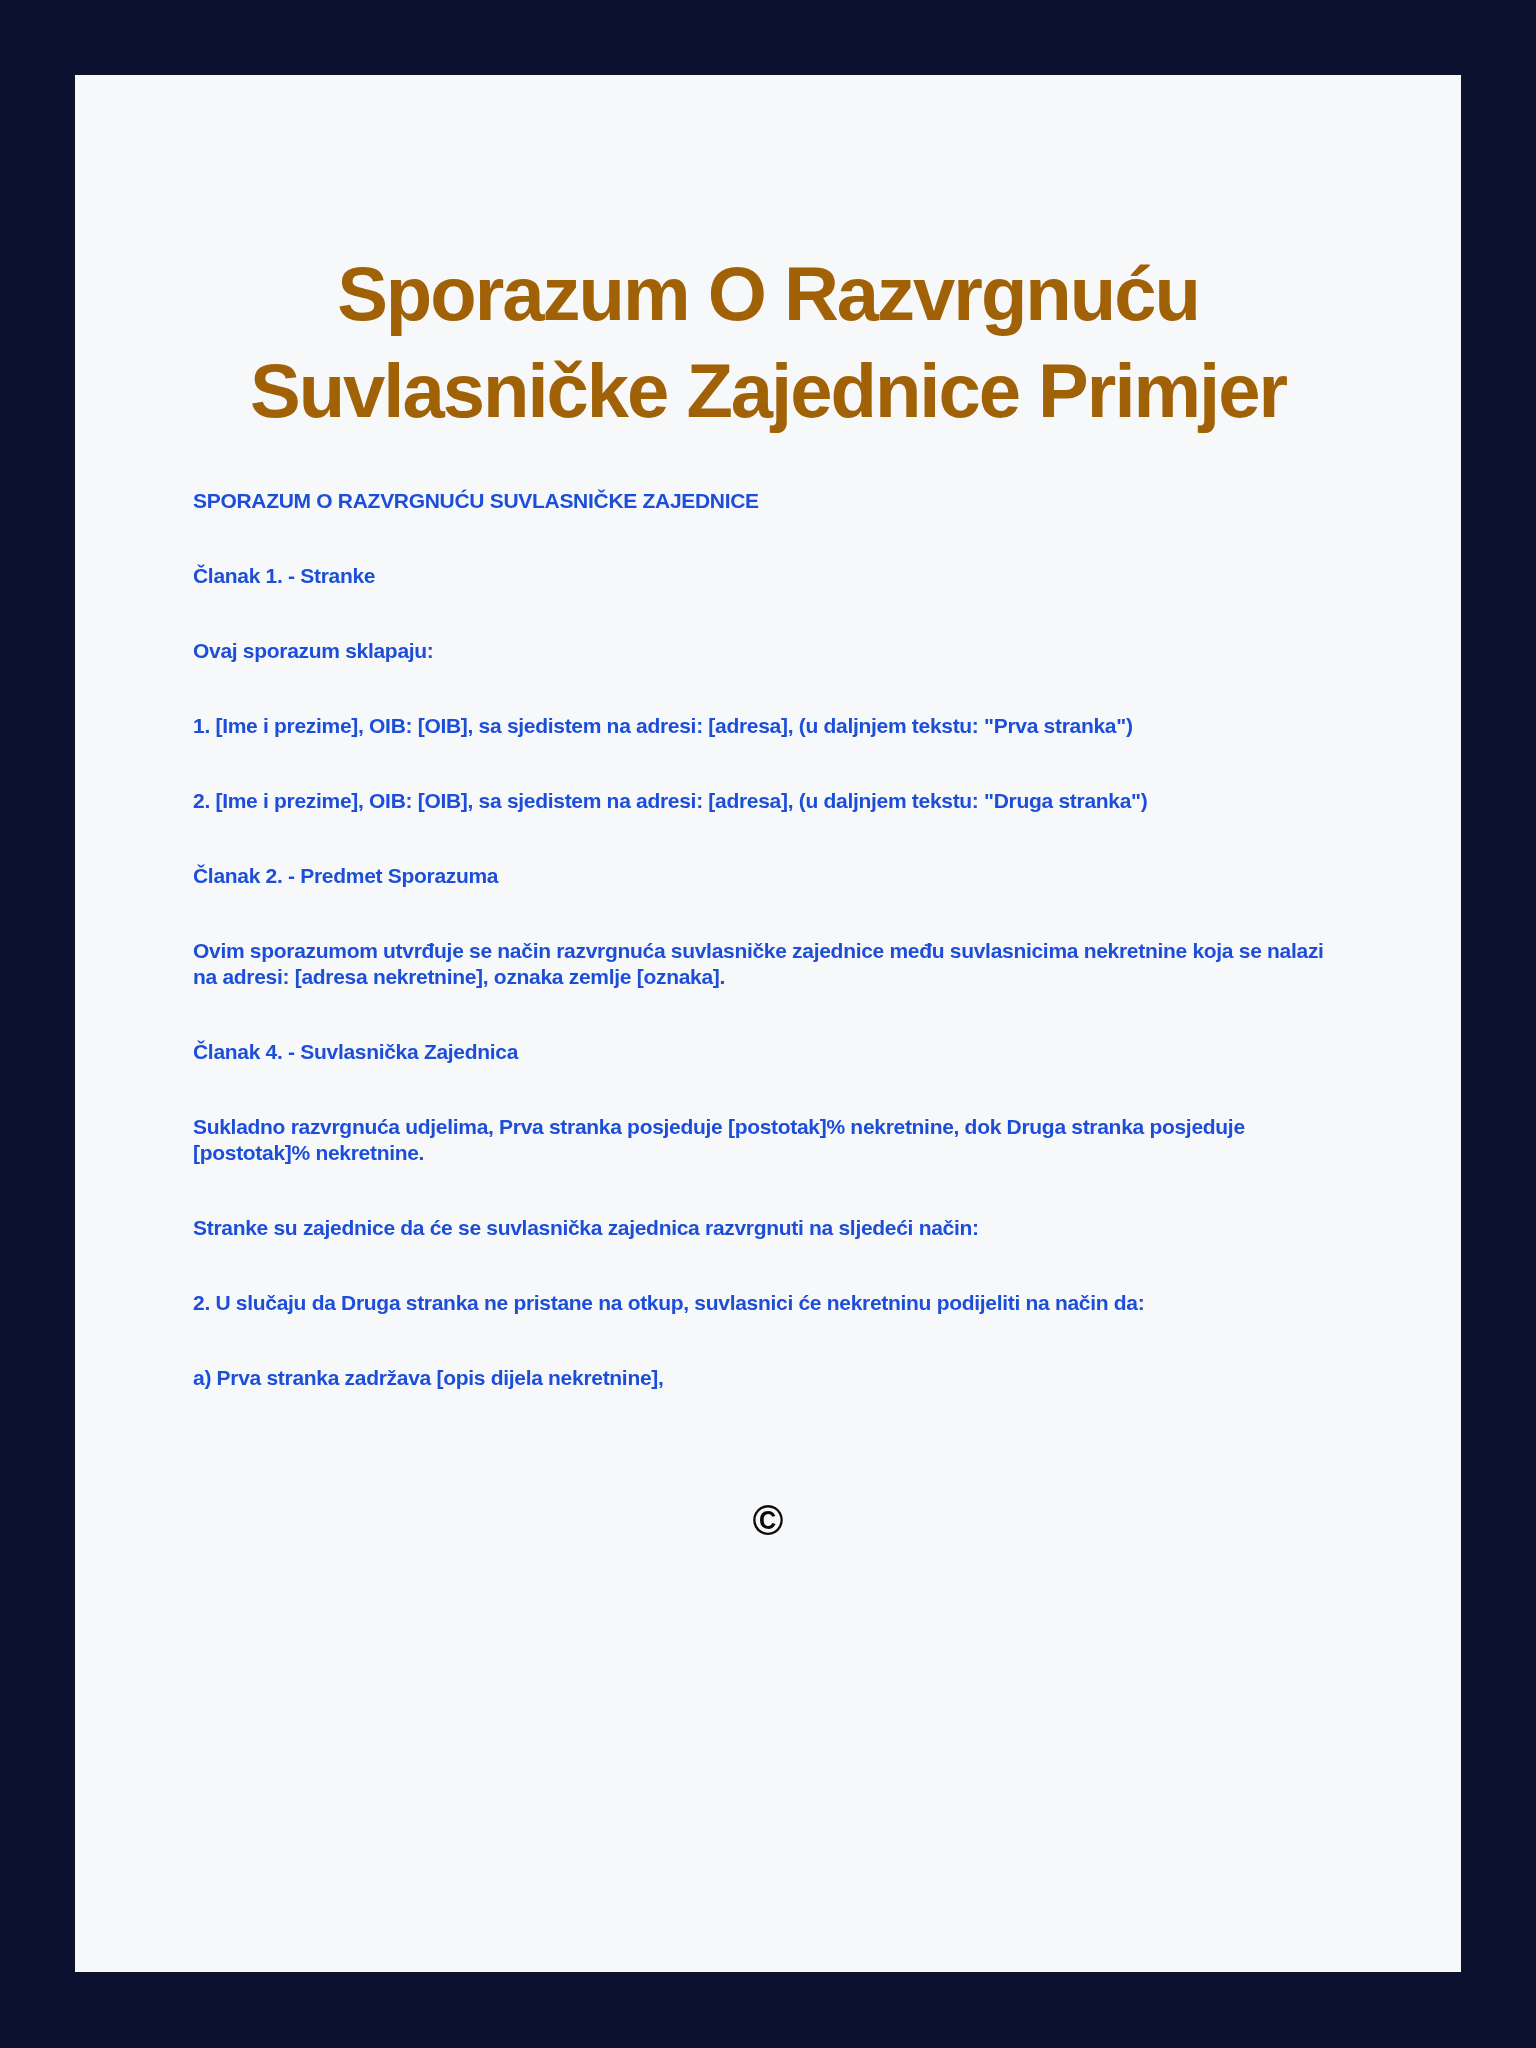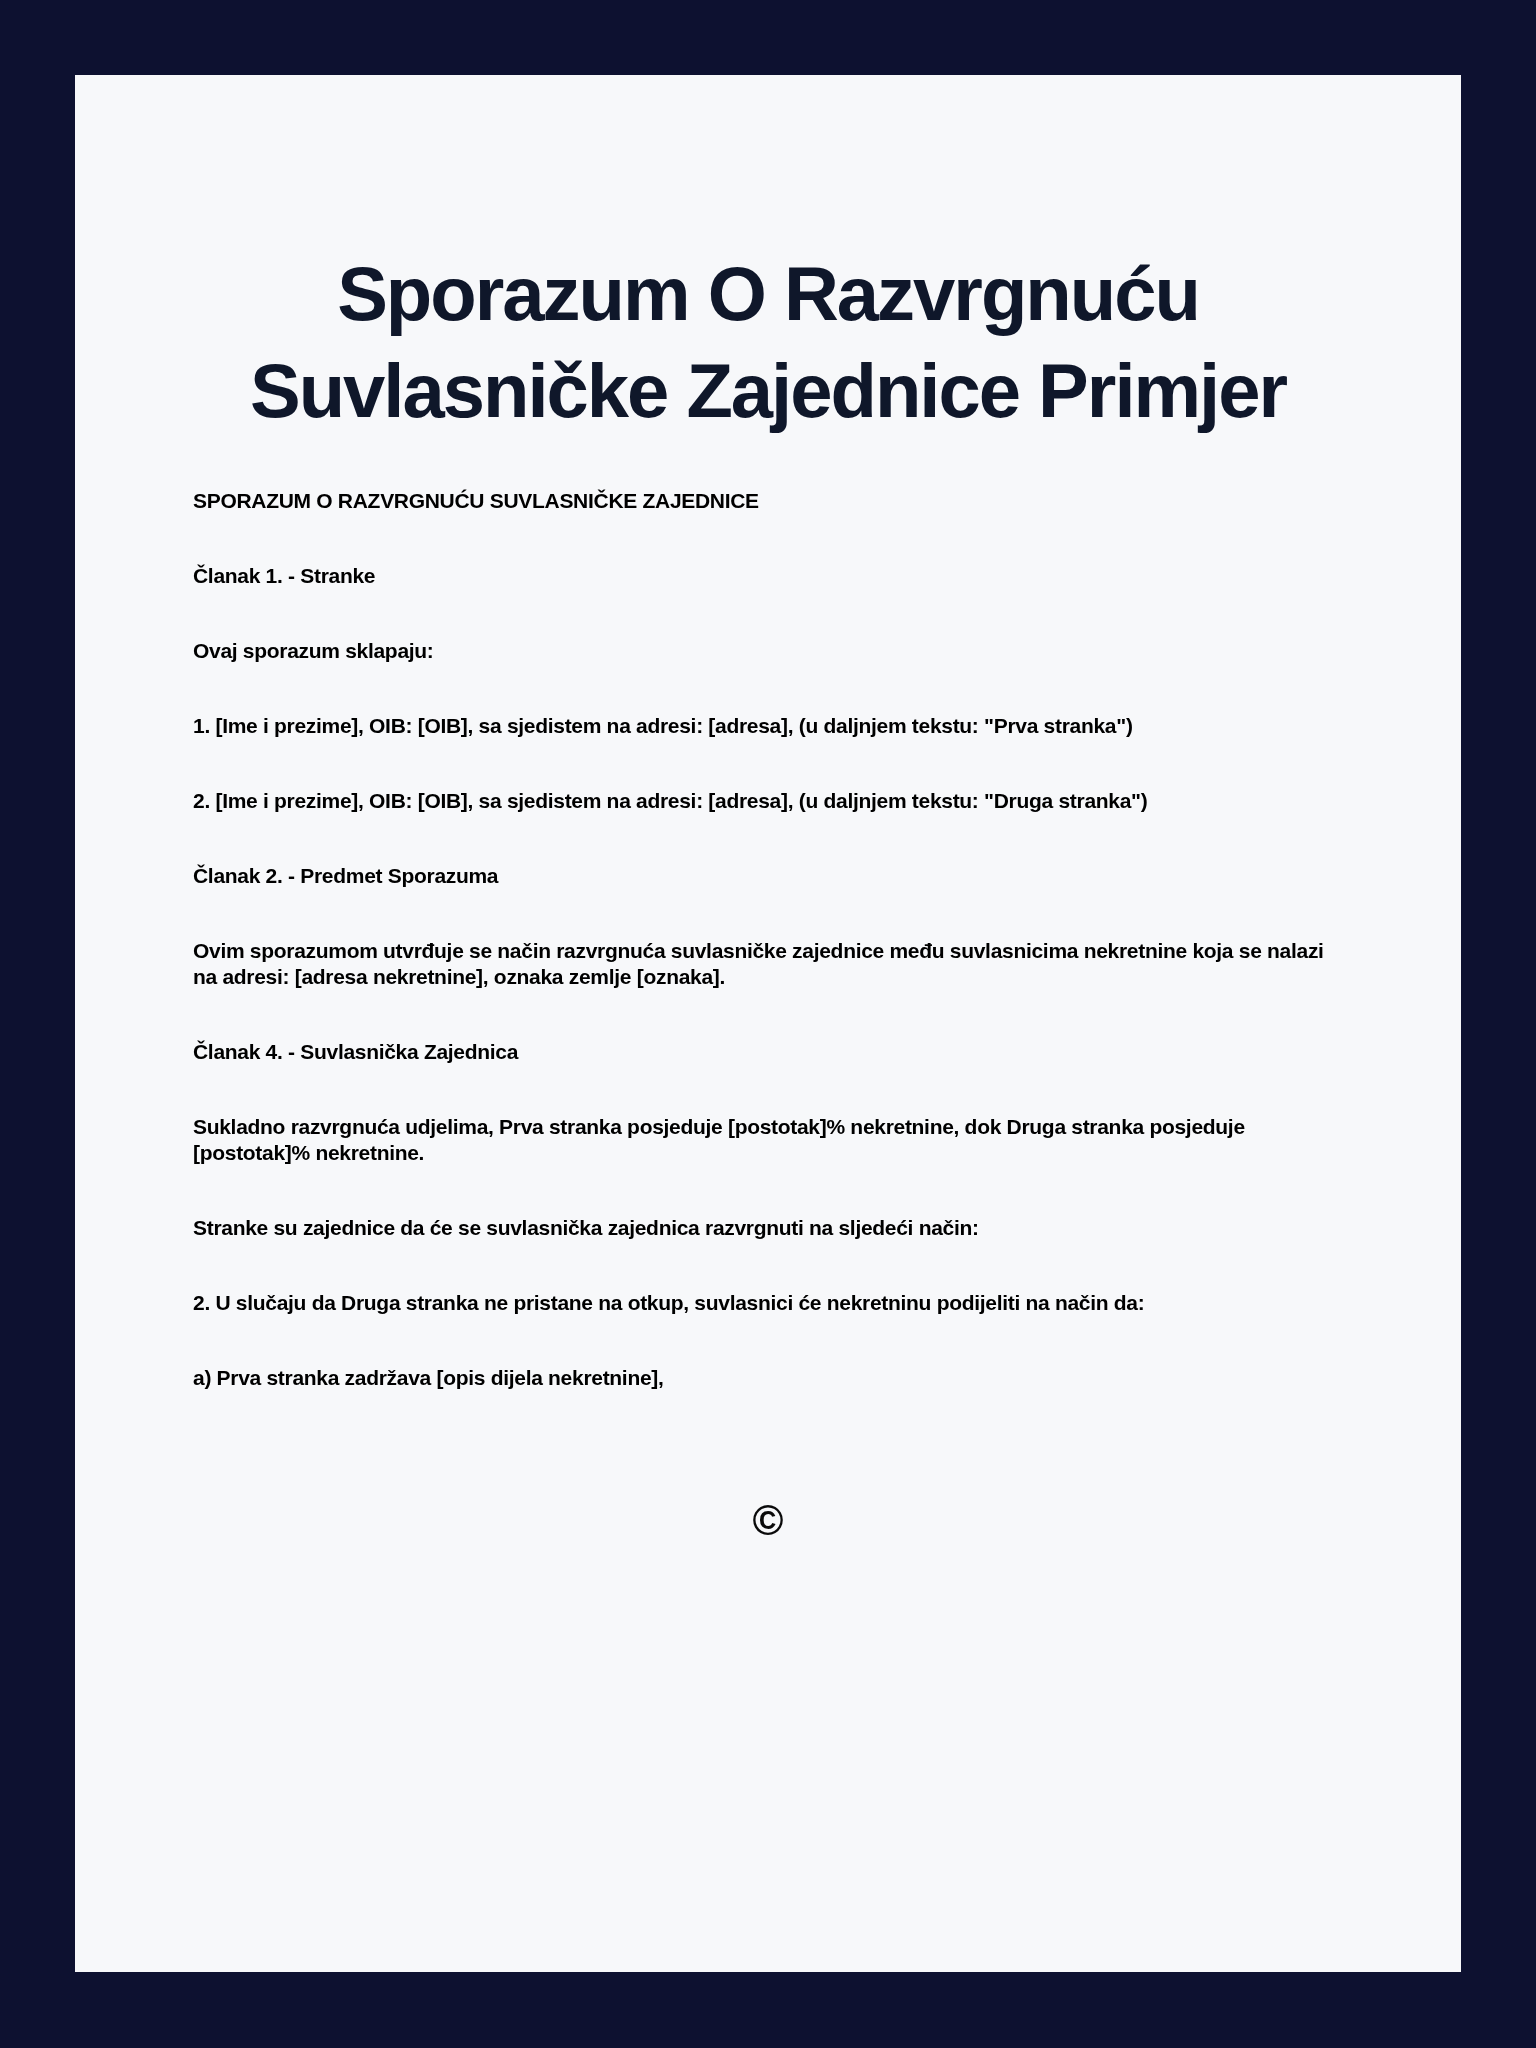--- a/index.html
+++ b/index.html
@@ -20,31 +20,31 @@
     box-sizing: border-box;
     width: 1386px;
     height: 1897px;
     margin: 75px auto 0;
     background: #f7f8fa;
     padding: 0 118px;
     overflow: hidden;
   }
   .page-title {
     margin: 170px 0 0;
-    color: #0f172a;
+    color: #a16207;
     font-weight: bold;
     font-size: 76px;
     line-height: 97px;
     letter-spacing: -2px;
     text-align: center;
   }
   .doc-heading,
   .article-heading,
   .doc p {
-    color: #000000;
+    color: #1d4ed8;
     font-weight: bold;
     font-size: 21px;
     line-height: 26px;
     letter-spacing: -0.3px;
   }
   .doc-heading { margin: 104px 0 0; }
   .article-heading { margin: 74px 0 0; }
   .doc p { margin: 49px 0 0; }
   .page-footer {
     margin-top: 106px;

